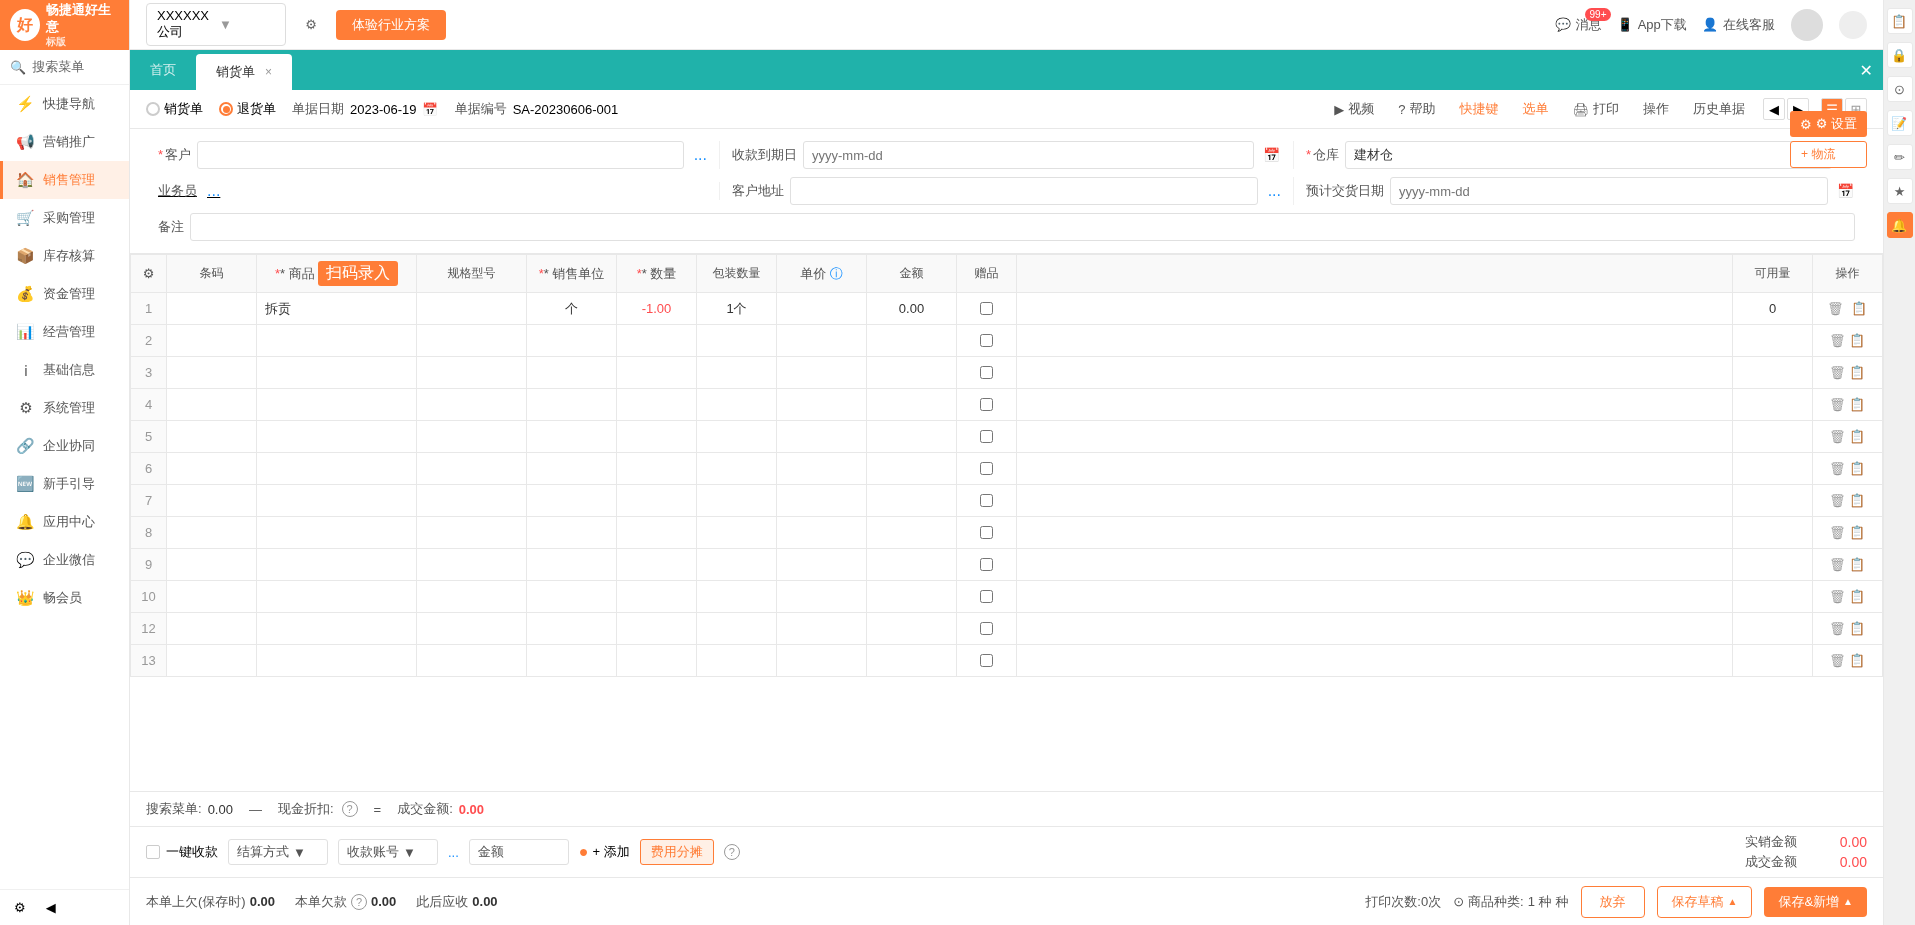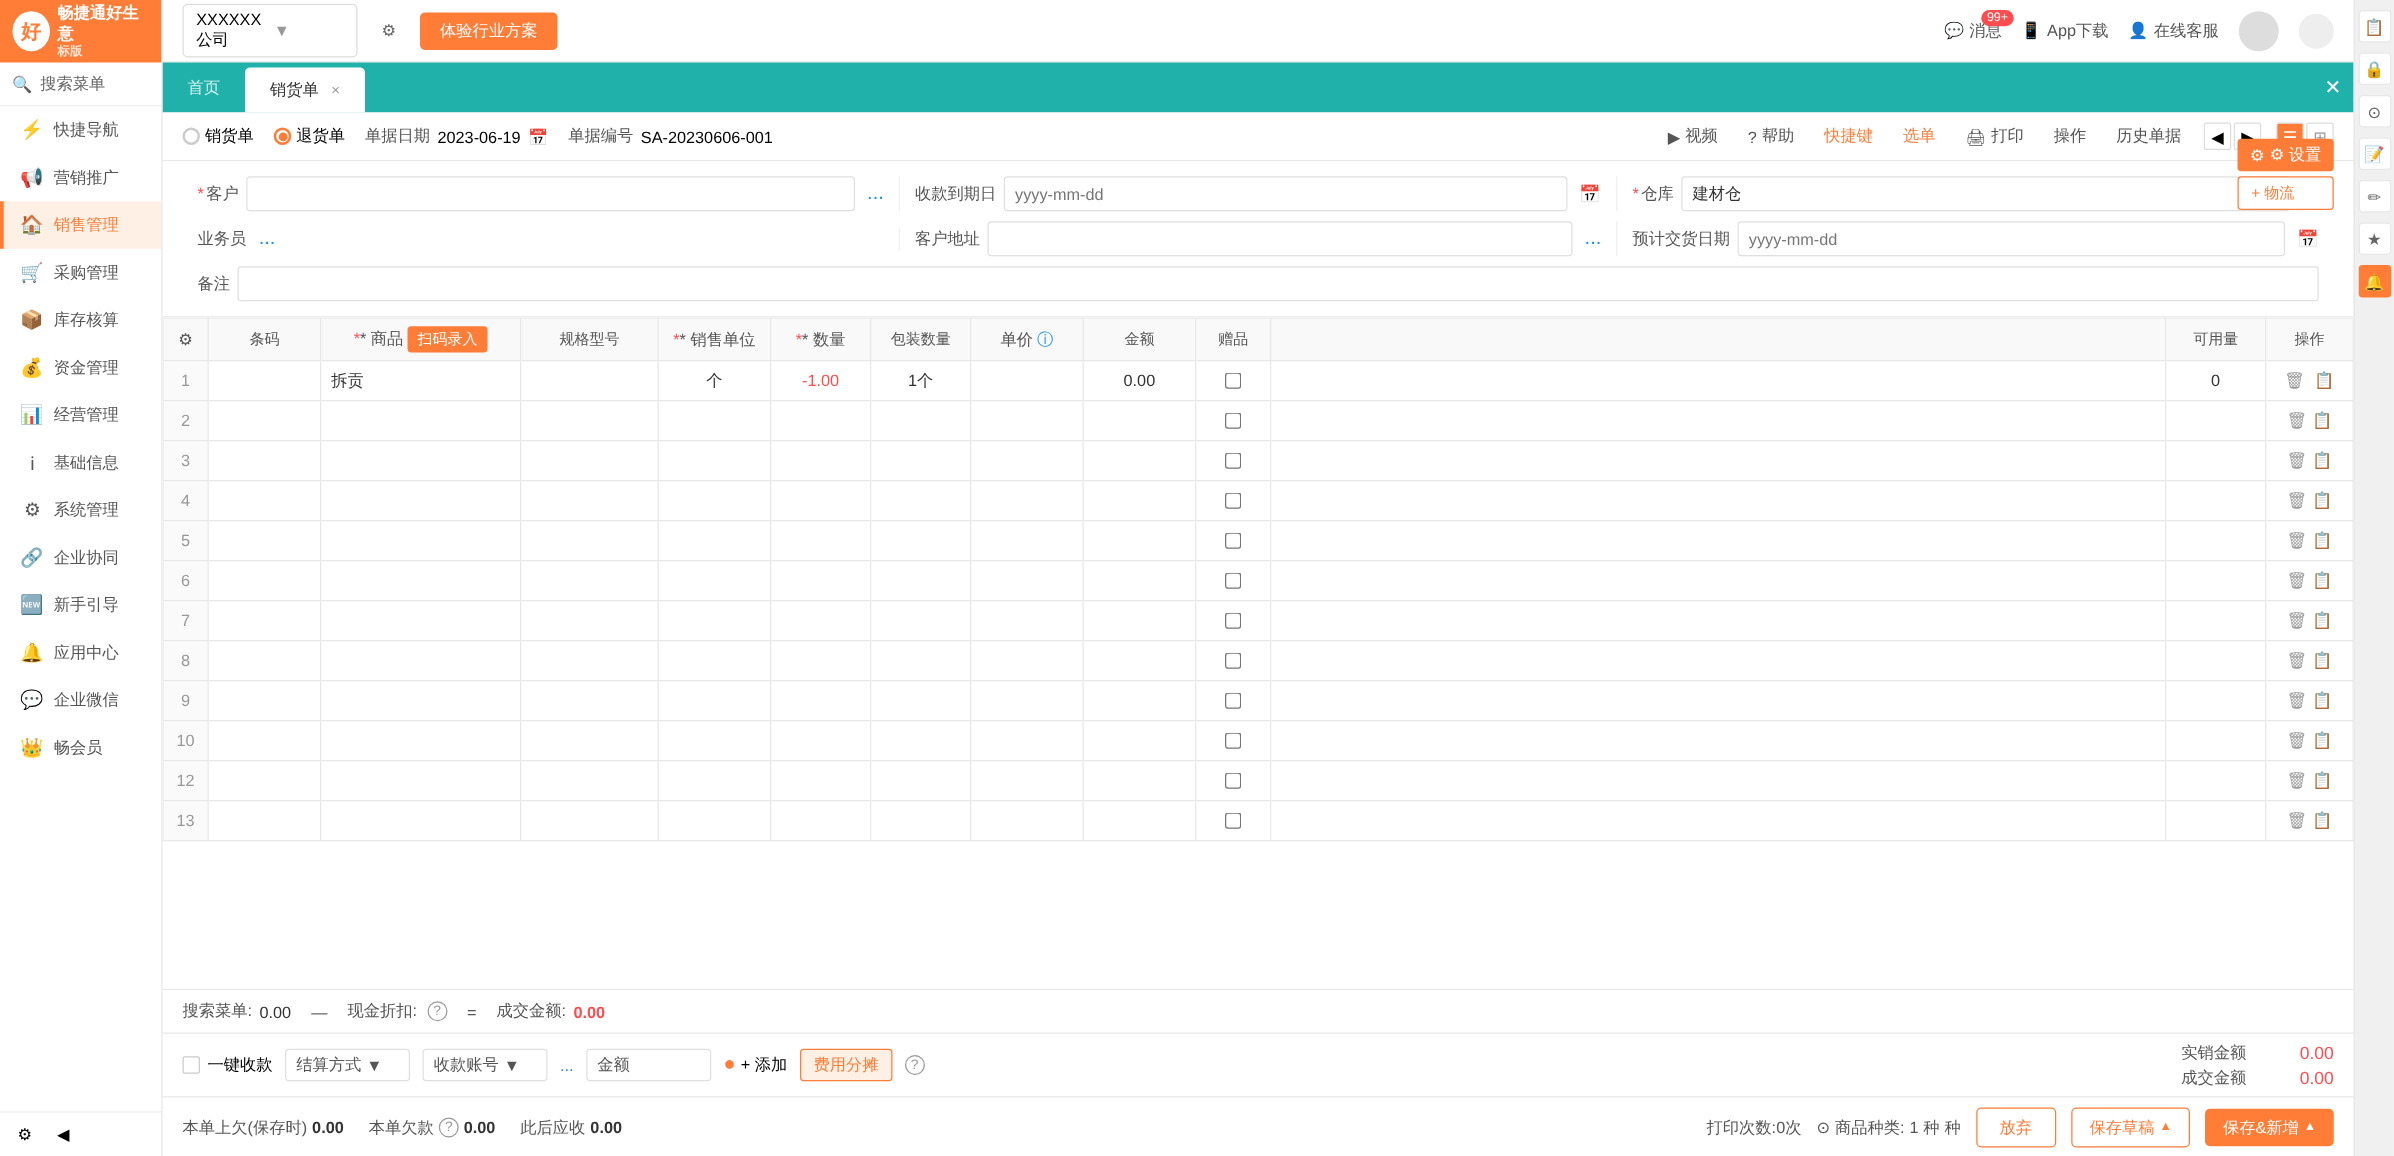--- a/index.html
+++ b/index.html
@@ -69,21 +69,21 @@
     .flow-btn { background: #fff; color: #ff7d37; border: 1px solid #ff7d37; border-radius: 3px; padding: 4px 10px; cursor: pointer; font-size: 12px; display: flex; align-items: center; gap: 4px; }
 
     
     .table-section { flex: 1; overflow: hidden; display: flex; flex-direction: column; background: #fff; margin: 0; }
     .table-wrapper { overflow-y: auto; flex: 1; }
     table { width: 100%; border-collapse: collapse; }
     table th { background: #f9f9f9; border: 1px solid #e8e8e8; padding: 6px 8px; font-weight: normal; color: #555; white-space: nowrap; text-align: center; font-size: 12px; }
     table td { border: 1px solid #e8e8e8; padding: 4px 8px; text-align: center; color: #333; height: 32px; }
     table td.red { color: #ff4d4f; }
     table td.row-num { color: #999; background: #fafafa; width: 36px; }
-    .scan-btn { background: #ff7d37; color: #fff; border: none; border-radius: 3px; padding: 2px 8px; cursor: pointer; font-size: 12px; }
+    .scan-btn { background: #ff7d37; color: #fff; border: none; border-radius: 3px; padding: 2px 8px; cursor: pointer; font-size: 16px; }
     .subtotal-row td { background: #fffaf5; font-weight: bold; }
     .checkbox-cell { display: flex; align-items: center; justify-content: center; height: 100%; }
 
     
     .footer-summary { background: #fff; border-top: 1px solid #e8e8e8; padding: 8px 16px; }
     .summary-row { display: flex; align-items: center; gap: 16px; }
     .summary-item { display: flex; align-items: center; gap: 6px; }
     .summary-label { color: #555; }
     .summary-value { color: #333; }
     .cash-discount { display: flex; align-items: center; gap: 8px; }
@@ -333,21 +333,21 @@
             <button class="settings-btn">
               <span>⚙</span>
               <span>⚙ 设置</span>
             </button>
             <button class="flow-btn">+ 物流</button>
           </div>
         </div>
       </div>
 
       <div class="form-row">
-        <div style="display:flex;align-items:flex-end;flex:1;padding:0 12px;gap:6px;border-right:1px solid #f0f0f0;">
+        <div style="display:flex;align-items:flex-end;flex:1;padding:0 12px;gap:6px;border-right:1px solid #f0f0f0;text-decoration:underline;">
           <span class="field-label">业务员</span>
           <span class="field-ellipsis">...</span>
         </div>
         <div style="display:flex;align-items:center;flex:1;padding:0 12px;gap:6px;border-right:1px solid #f0f0f0;">
           <span class="field-label">客户地址</span>
           <input class="field-input" style="flex: 1 1 0%;">
           <span class="field-ellipsis">...</span>
         </div>
         <div style="display:flex;align-items:center;flex:1;padding:0 12px;gap:6px;">
           <span class="field-label">预计交货日期</span>

